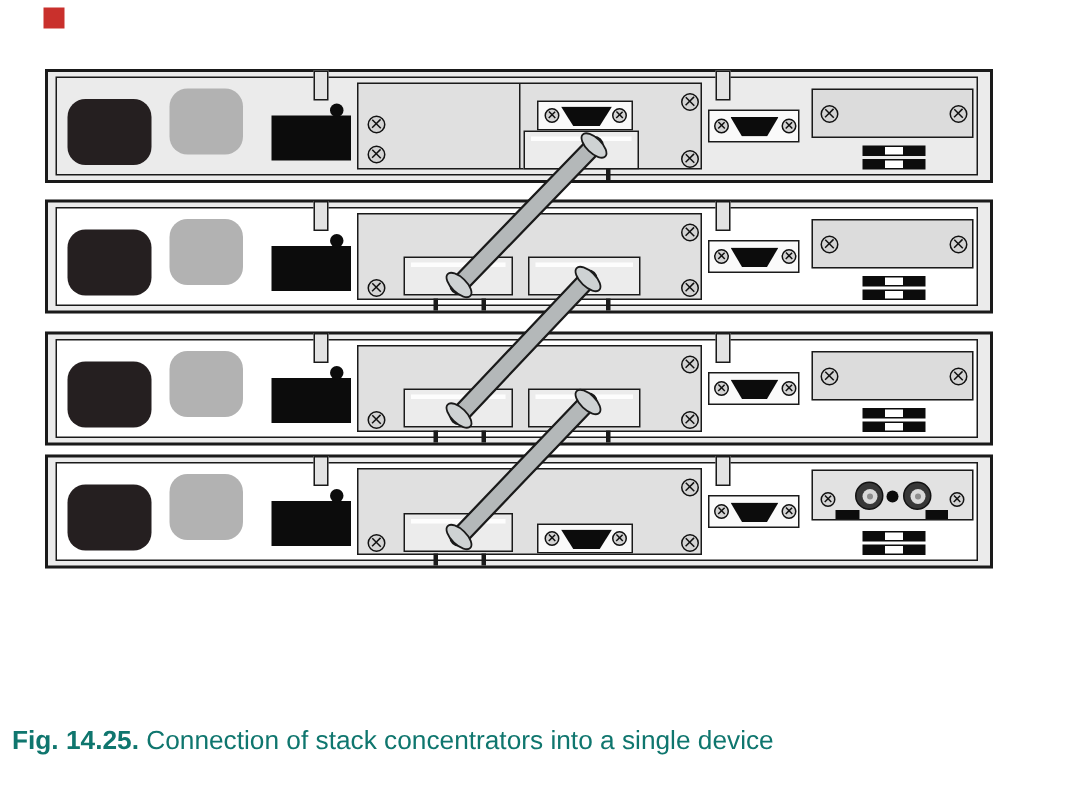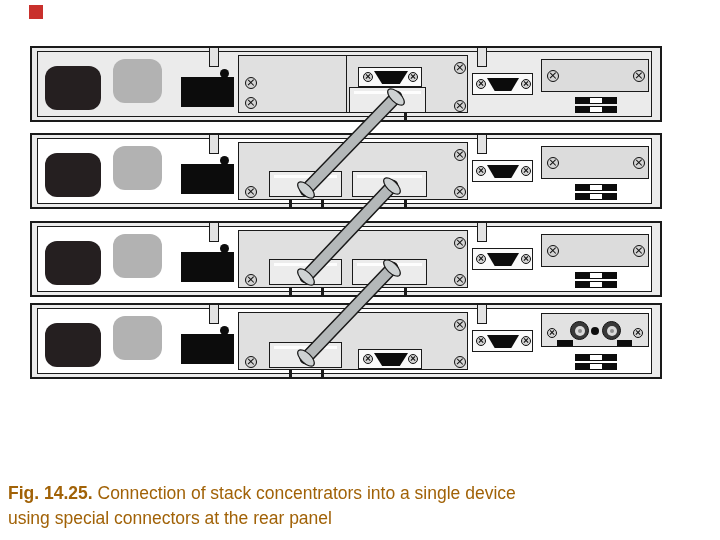--- a/index.html
+++ b/index.html
@@ -65,21 +65,21 @@
 
   
   .screw{position:absolute;width:12px;height:12px;border-radius:50%;background:#d4d4d4;
          border:1.2px solid #111;}
   .screw.sm{width:10px;height:10px;}
   .screw::before,.screw::after{content:"";position:absolute;left:12%;right:12%;
          top:calc(50% - 0.6px);height:1.2px;background:#111;}
   .screw::before{transform:rotate(45deg);} .screw::after{transform:rotate(-45deg);}
 
   
-  .caption{position:absolute;left:8px;top:481px;width:580px;font-size:17.5px;line-height:24.5px;color:#a16207;}
+  .caption{position:absolute;left:8px;top:481px;width:580px;font-size:17.5px;line-height:24.5px;color:#0f766e;}
   .caption b{font-weight:bold;}
 
   .cables{position:absolute;left:0;top:0;pointer-events:none;}
 </style>
 </head>
 <body>
 
 <div class="canvas">
 
   <div class="slide-marker"></div>
@@ -265,16 +265,15 @@
       <line x1="392" y1="268" x2="306" y2="358" stroke="#b4b8b9" stroke-width="10" stroke-linecap="round"></line>
       <ellipse cx="392" cy="268" rx="10.5" ry="5" fill="#ced2d3" stroke="#1a1a1a" stroke-width="1.2" transform="rotate(44 392 268)"></ellipse>
       <ellipse cx="306" cy="358" rx="10.5" ry="5" fill="#ced2d3" stroke="#1a1a1a" stroke-width="1.2" transform="rotate(44 306 358)"></ellipse>
     </g>
   </svg>
 
   <div class="caption">
     <b>Fig. 14.25.</b>
     <span>Connection of stack concentrators into a single device</span>
     <br>
-    <span>using special connectors at the rear panel</span>
   </div>
 
 </div>
 
 </body></html>

